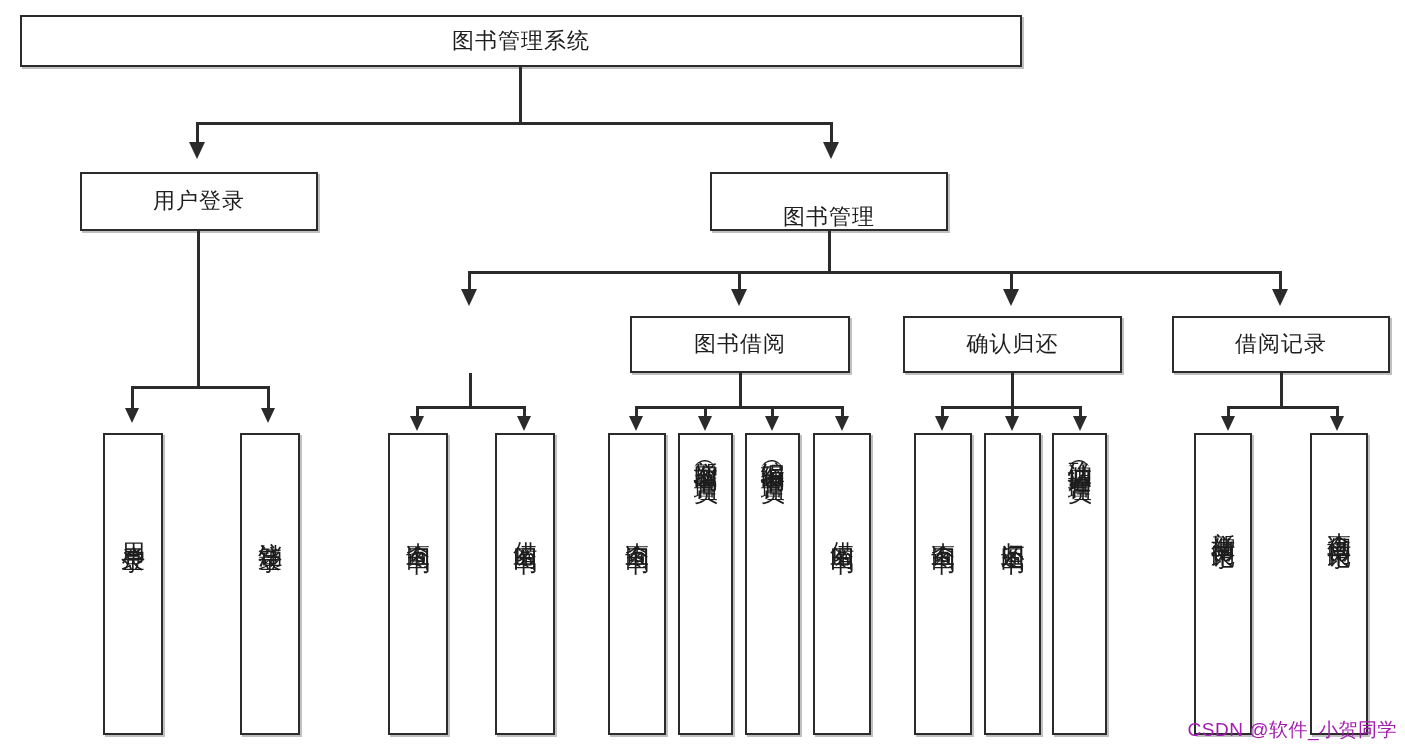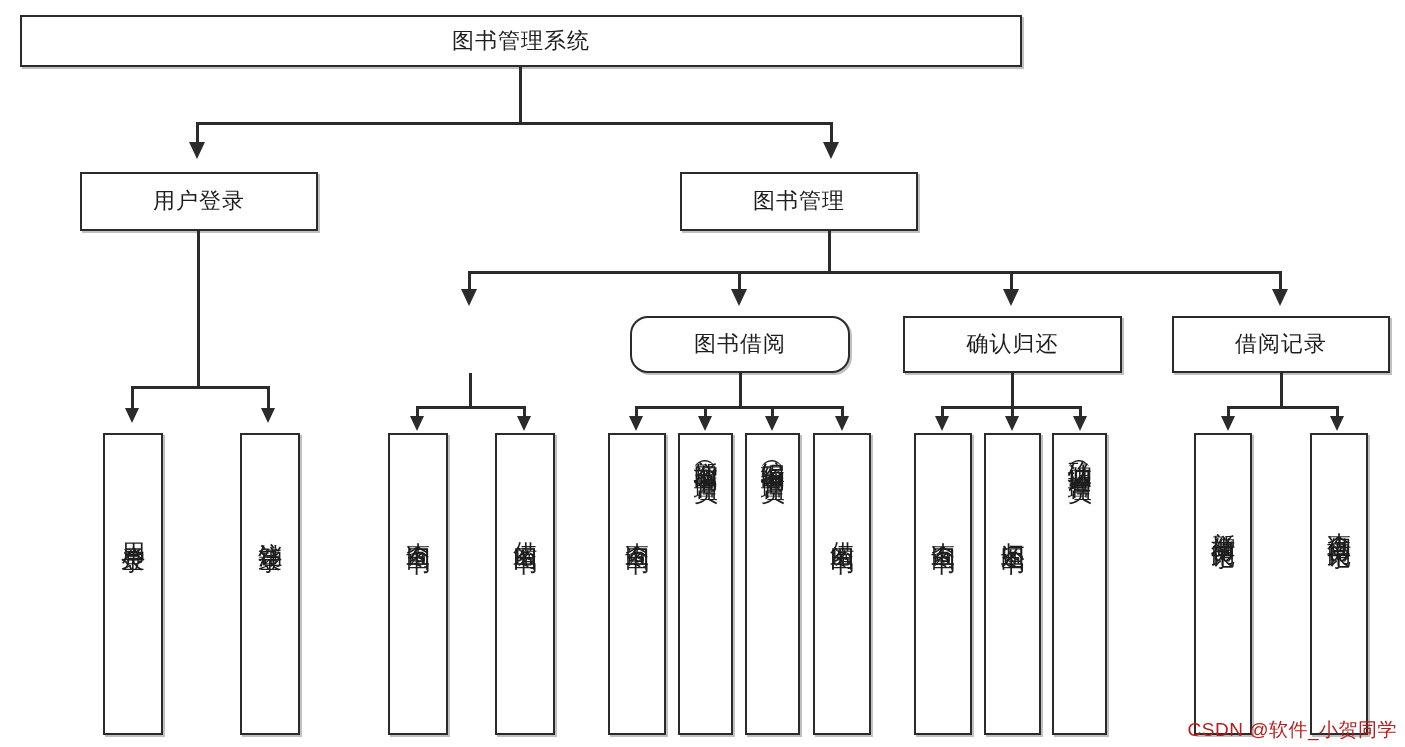--- a/index.html
+++ b/index.html
@@ -80,21 +80,21 @@
     border-right-width: 7px;
     border-top-width: 15px;
   }
 
   
   #watermark {
     position: absolute;
     right: 8px;
     bottom: 4px;
     font-size: 19px;
-    color: #b91c1c;
+    color: #a21caf;
     letter-spacing: 0.5px;
     white-space: nowrap;
     pointer-events: none;
   }
 </style>
 </head>
 <body>
 
 <div id="canvas">
 
@@ -109,21 +109,21 @@
   <div class="ln vert" style="left:196px; top:122px; width:3px; height:22px;"></div>
   <div class="arrow" style="left:189px; top:142px;"></div>
 
   <div class="ln vert" style="left:830px; top:122px; width:3px; height:22px;"></div>
   <div class="arrow" style="left:823px; top:142px;"></div>
 
   <div class="node h" style="left:80px; top:172px; width:238px; height:59px;">
     <span class="label">用户登录</span>
   </div>
 
-  <div class="node h" style="left:680px; top:172px; width:238px; height:59px;">
+  <div class="node h" style="left:710px; top:172px; width:238px; height:59px;align-items:flex-end;">
     <span class="label">图书管理</span>
   </div>
 
   <div class="ln vert" style="left:197px; top:231px; width:3px; height:155px;"></div>
   <div class="ln horz" style="left:131px; top:386px; width:139px; height:3px;"></div>
   <div class="ln vert" style="left:131px; top:386px; width:3px; height:24px;"></div>
   <div class="arrow sm" style="left:125px; top:408px;"></div>
   <div class="ln vert" style="left:267px; top:386px; width:3px; height:24px;"></div>
   <div class="arrow sm" style="left:261px; top:408px;"></div>
 
@@ -135,21 +135,21 @@
 
   <div class="ln vert" style="left:738px; top:271px; width:3px; height:20px;"></div>
   <div class="arrow" style="left:731px; top:289px;"></div>
 
   <div class="ln vert" style="left:1010px; top:271px; width:3px; height:20px;"></div>
   <div class="arrow" style="left:1003px; top:289px;"></div>
 
   <div class="ln vert" style="left:1279px; top:271px; width:3px; height:20px;"></div>
   <div class="arrow" style="left:1272px; top:289px;"></div>
 
-  <div class="node h" style="left:630px; top:316px; width:220px; height:57px;border-radius:18px;">
+  <div class="node h" style="left:630px; top:316px; width:220px; height:57px;">
     <span class="label">图书借阅</span>
   </div>
   <div class="node h" style="left:903px; top:316px; width:219px; height:57px;">
     <span class="label">确认归还</span>
   </div>
   <div class="node h" style="left:1172px; top:316px; width:218px; height:57px;">
     <span class="label">借阅记录</span>
   </div>
 
   <div class="ln vert" style="left:469px; top:373px; width:3px; height:33px;"></div>

